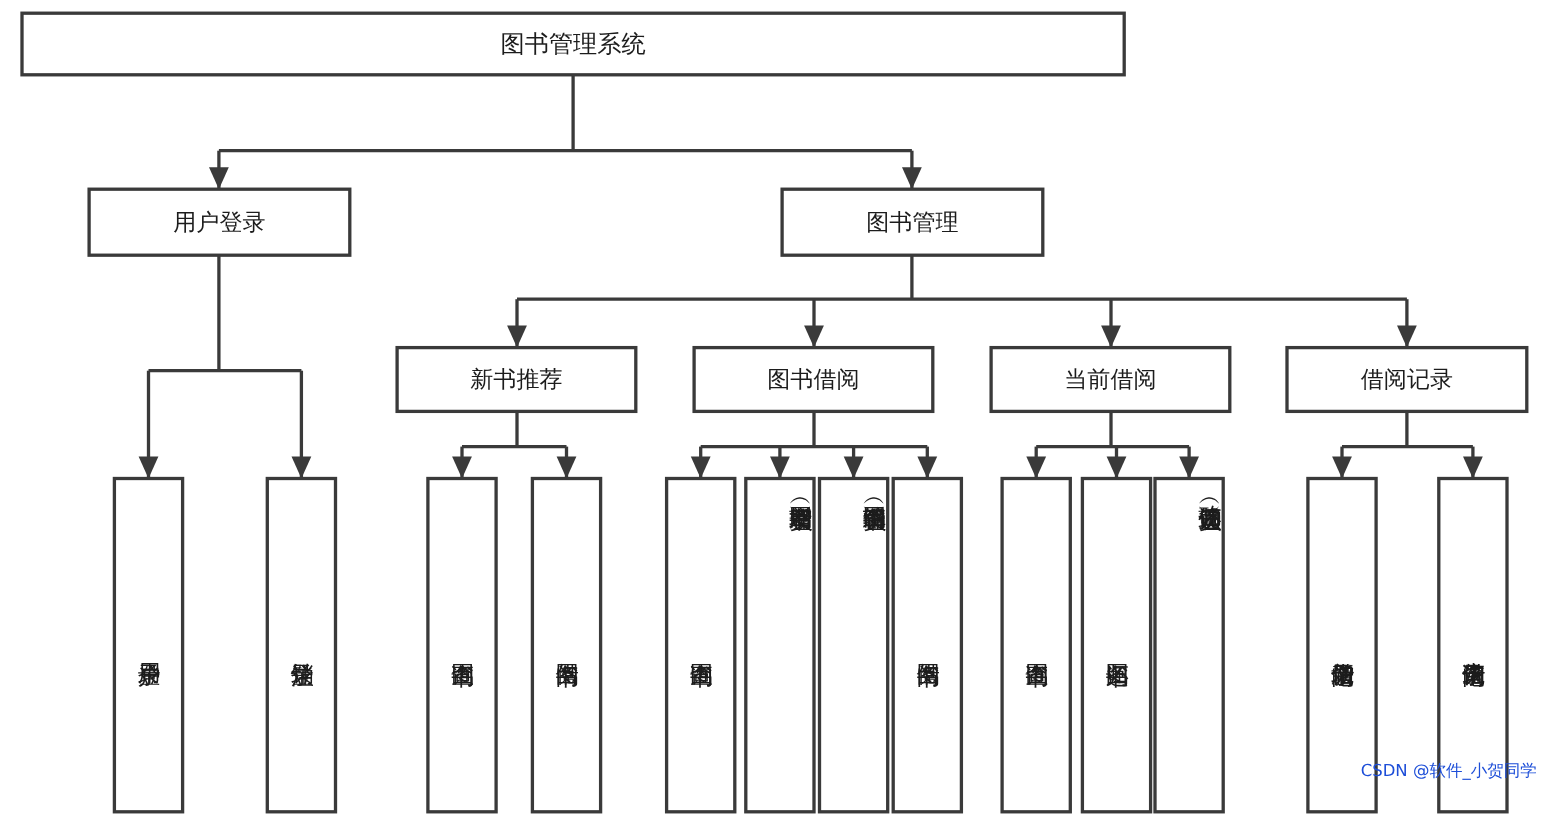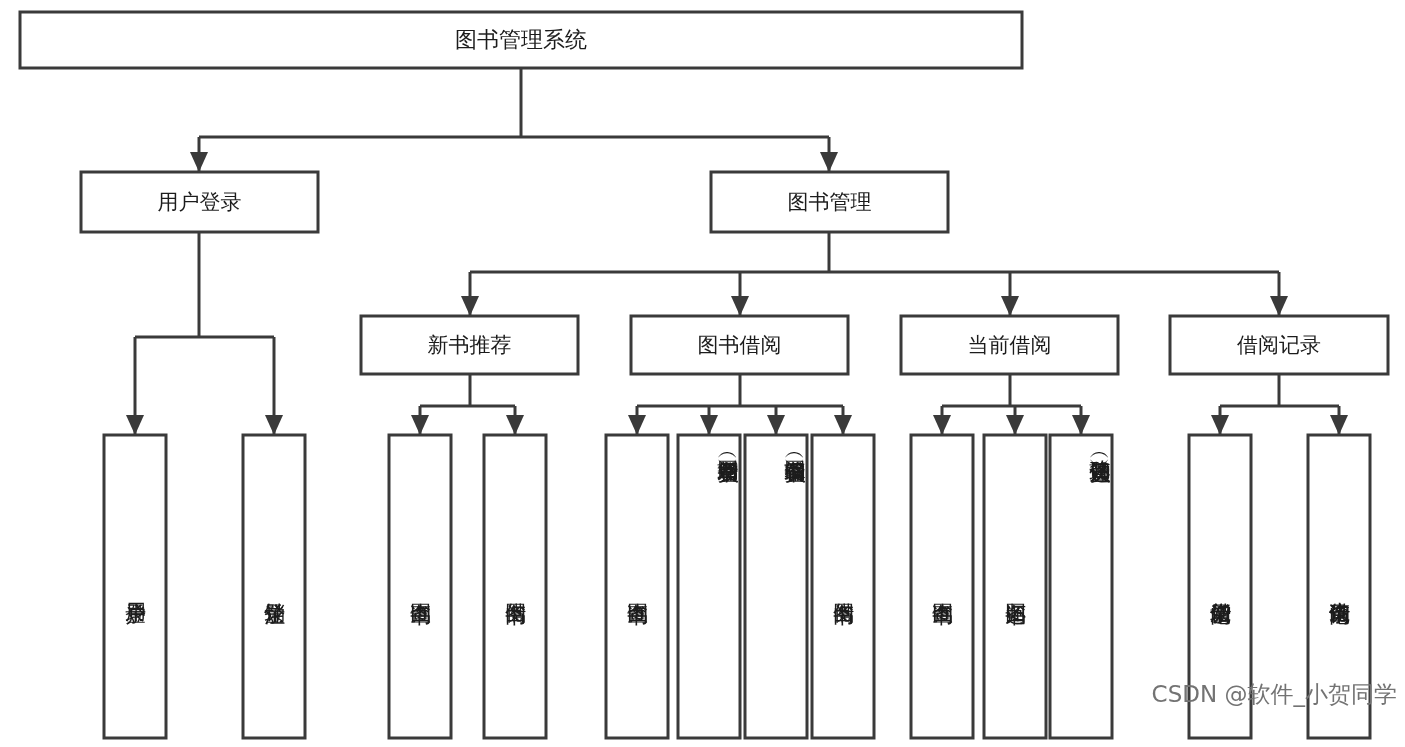--- a/index.html
+++ b/index.html
@@ -22,21 +22,21 @@
     font-family:"DejaVu Sans","Liberation Sans",sans-serif;
     font-size:21px;line-height:1.22;color:#1c1c1c;
     writing-mode:vertical-rl;text-orientation:upright;
     white-space:nowrap;letter-spacing:0.5px;
     text-align:center;
     pointer-events:none;
   }
   .watermark{
     position:absolute;right:8px;bottom:4px;
     font-family:"DejaVu Sans","Liberation Sans",sans-serif;
-    font-size:23px;color:#737373;white-space:nowrap;
+    font-size:15px;color:#1d4ed8;white-space:nowrap;
   }
 </style>
 </head>
 <body>
 
 <div id="diagram-root">
   <svg id="tree" viewBox="0 0 1405 747">
     <g id="connector-layer">
         <line x1="521" y1="68" x2="521" y2="137" class="connector"></line>
         <line x1="199" y1="137" x2="829" y2="137" class="connector"></line>

